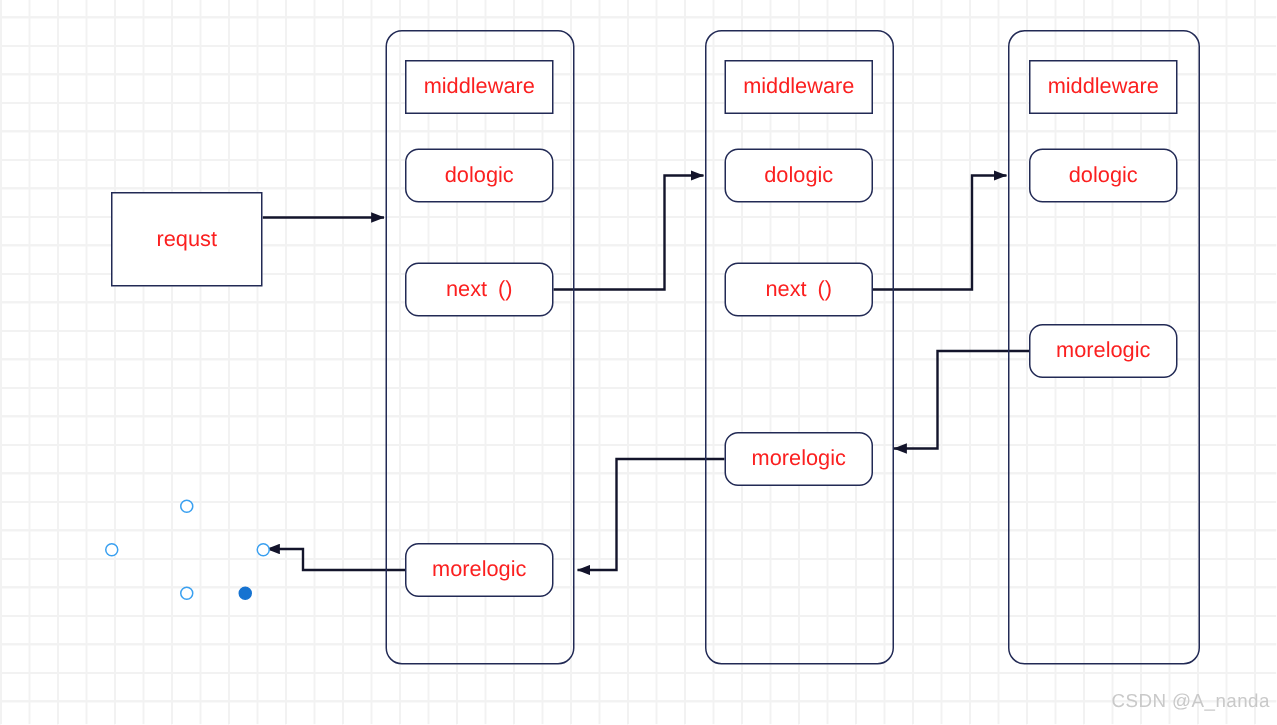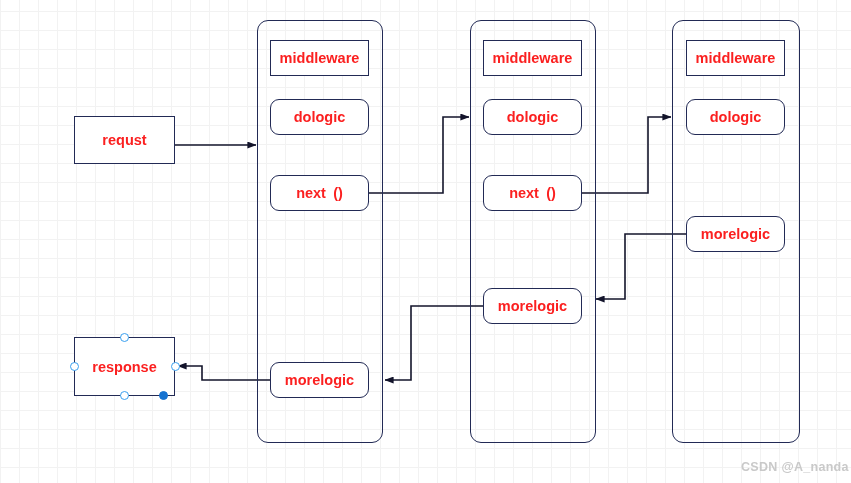--- a/index.html
+++ b/index.html
@@ -12,21 +12,20 @@
     width: 851px;
     height: 483px;
     background-color: #ffffff;
     background-image:
       linear-gradient(to right, #e8e8e8 1px, transparent 1px),
       linear-gradient(to bottom, #e8e8e8 1px, transparent 1px);
     background-size: 38px 38px;
     background-position: 0px 11px;
     overflow: hidden;
     font-family: "Liberation Sans", sans-serif;
-    font-weight: bold;
   }
   #grid-fine {
     position: absolute;
     inset: 0;
     background-image:
       linear-gradient(to right, #f2f2f2 1px, transparent 1px),
       linear-gradient(to bottom, #f2f2f2 1px, transparent 1px);
     background-size: 19px 19px;
     background-position: 0px 11px;
     pointer-events: none;
@@ -137,27 +136,24 @@
         <span>middleware</span>
       </div>
       <div class="node rounded" style="left: 686px; top: 99px; width: 99px; height: 36px;">
         <span>dologic</span>
       </div>
       <div class="node rounded" style="left: 686px; top: 216px; width: 99px; height: 36px;">
         <span>morelogic</span>
       </div>
     </div>
 
-  <div class="node square" id="node-request" style="left: 74px; top: 116px; width: 101px; height: 48px; align-items: center;">
+  <div class="node square" id="node-request" style="left: 74px; top: 128px; width: 101px; height: 63px; align-items: center;">
     <span>requst</span>
   </div>
 
-  <div class="node square" id="node-response" style="left: 74px; top: 337px; width: 101px; height: 59px;">
-    <span>response</span>
-  </div>
 
   <div id="handles-root">
       <div class="handle" style="left: 120px; top: 333px;"></div>
       <div class="handle" style="left: 70px; top: 362px;"></div>
       <div class="handle" style="left: 171px; top: 362px;"></div>
       <div class="handle" style="left: 120px; top: 391px;"></div>
       <div class="handle filled" style="left: 159px; top: 391px;"></div>
     </div>
 
   <div class="watermark" id="watermark" style="left: 741px; top: 460px;">CSDN @A_nanda</div>

